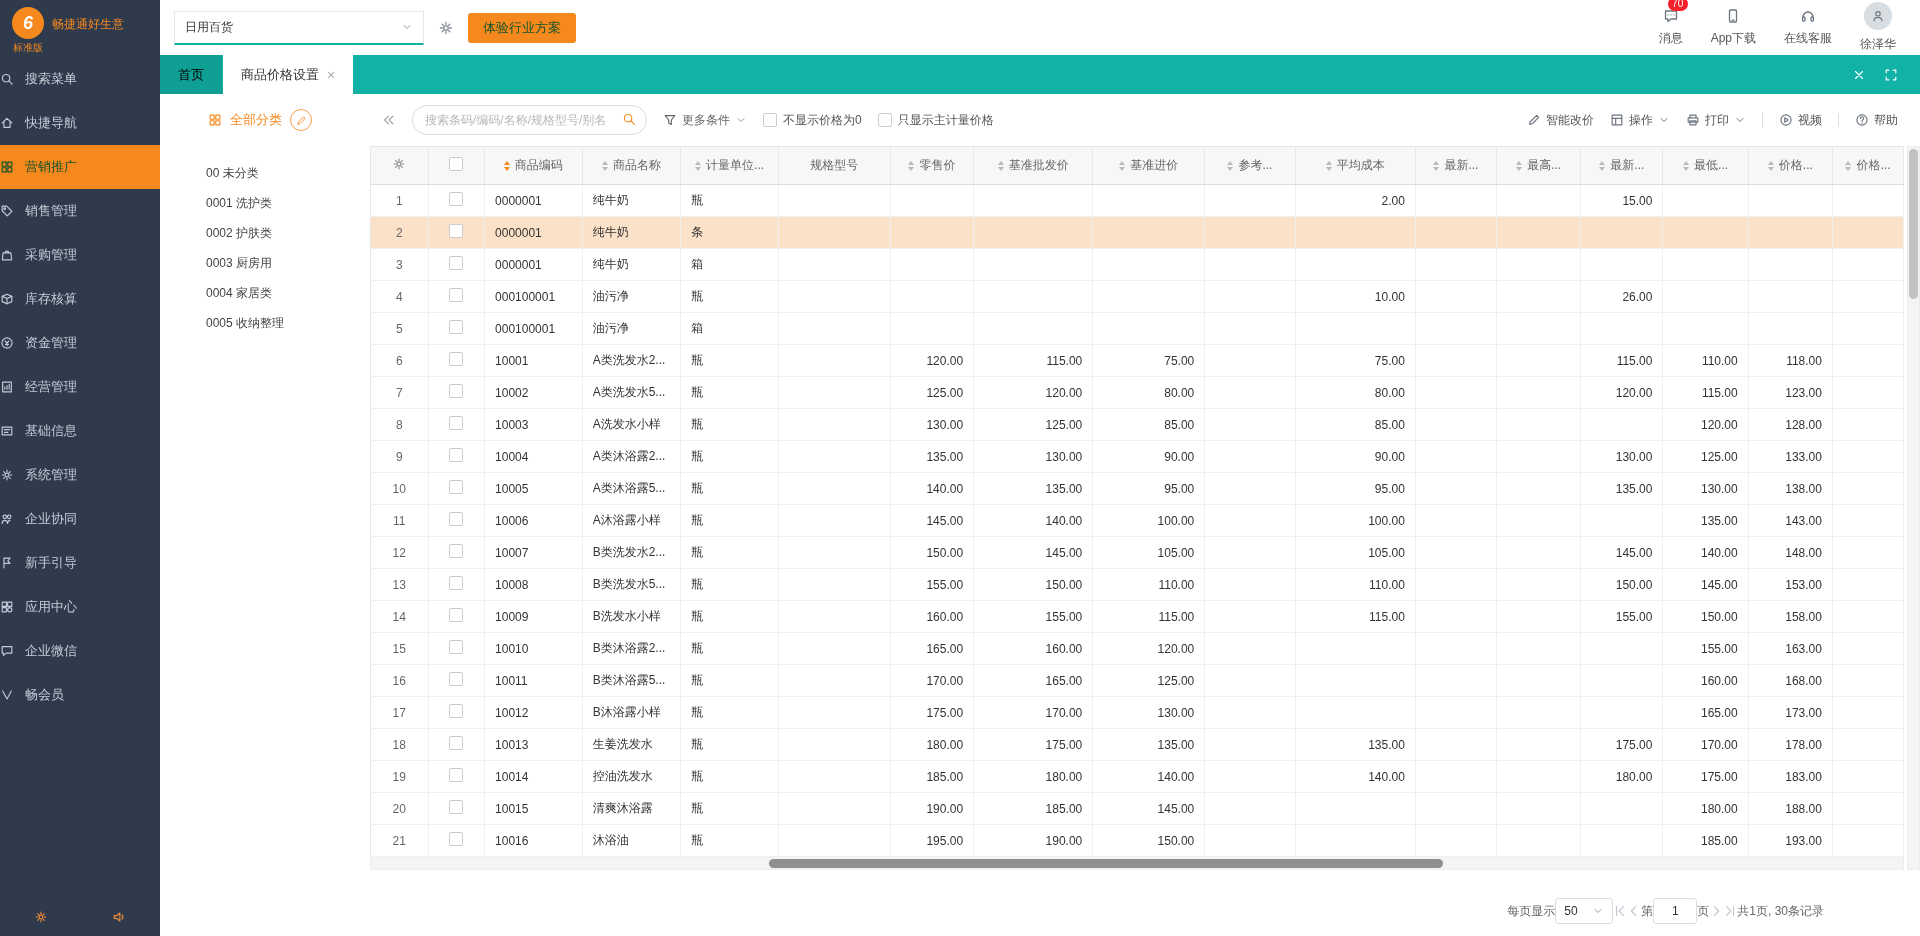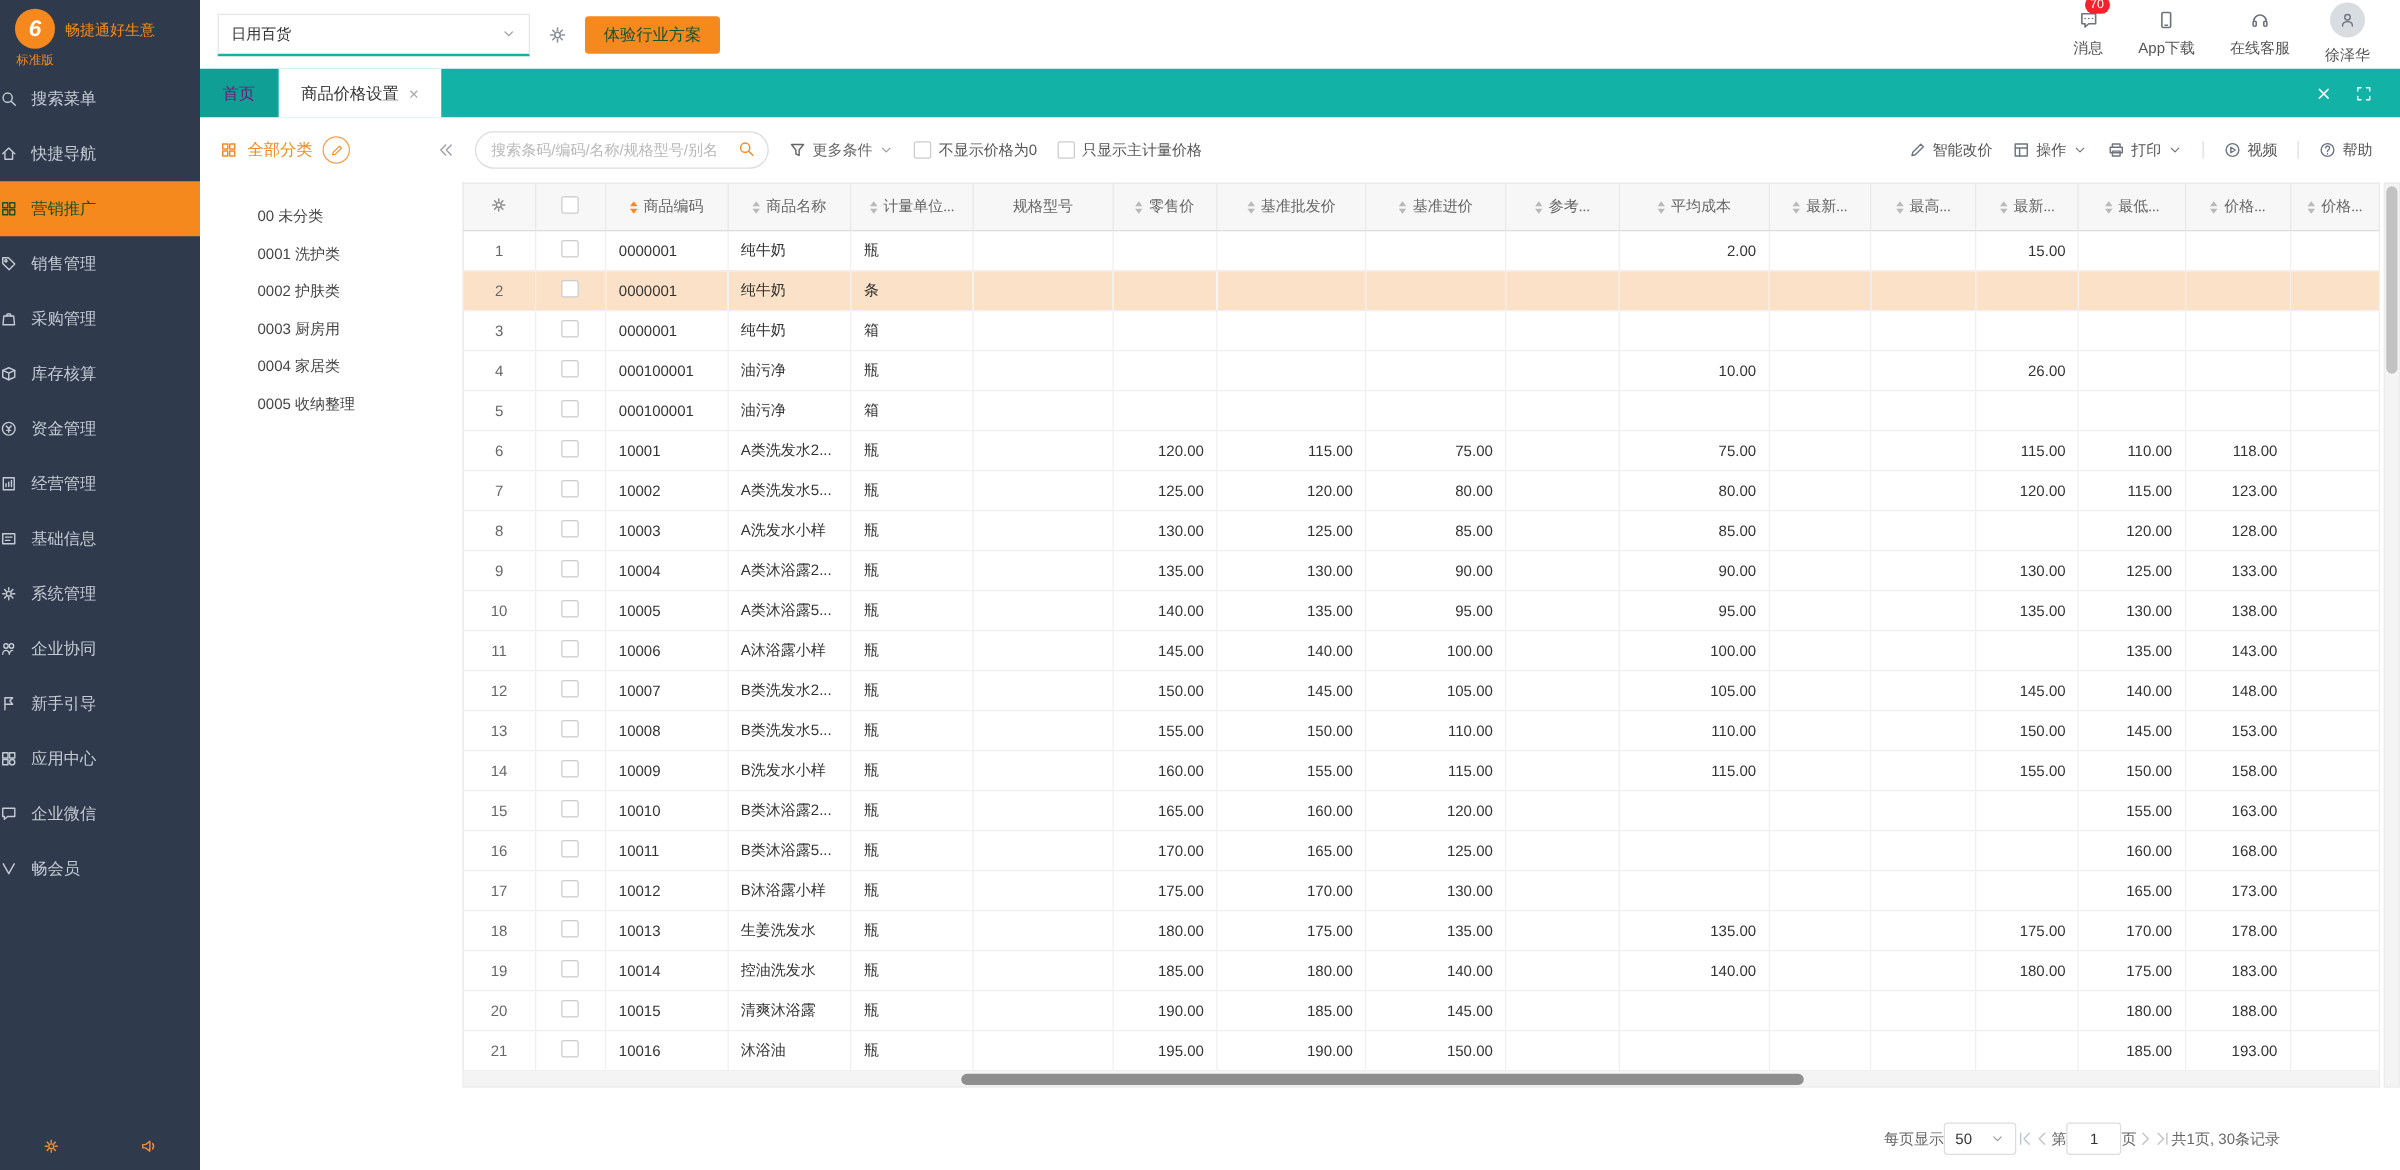--- a/index.html
+++ b/index.html
@@ -34,29 +34,29 @@
   .try-btn { height:30px; padding:0 15px; background:#f6891e; color:#14532d; border:none; border-radius:3px; font-size:13px; cursor:pointer; font-family:inherit; }
   .top-right { margin-left:auto; display:flex; align-items:center; gap:28px; color:#555; }
   .top-item { display:flex; align-items:center; gap:6px; cursor:pointer; position:relative;flex-direction:column; }
   .top-item .ic { color:#6d7480; }
   .badge { position:absolute; top:-11px; left:9px; background:#f5222d; color:#fff; border-radius:8px; min-width:20px; height:14px; line-height:14px; text-align:center; font-size:10px; padding:0 4px; }
   .avatar { width:28px; height:28px; border-radius:50%; background:#d8dde2; color:#fff; display:inline-flex; align-items:center; justify-content:center; }
 
   
   .tabbar { height:39px; background:#12b2a6; display:flex; align-items:stretch; }
   .tabs { display:flex; }
-  .tab { display:flex; align-items:center; gap:8px; padding:0 18px; color:#701a75; font-size:13px; cursor:pointer; background:rgba(0,0,0,0.10); margin-right:1px; }
+  .tab { display:flex; align-items:center; gap:8px; padding:0 18px; color:#000000; font-size:13px; cursor:pointer; background:rgba(0,0,0,0.10); margin-right:1px; }
   .tab.active { background:#fff; color:#333; }
   .tab-close { color:#a8a8a8; font-size:14px; line-height:1; cursor:pointer; }
   .tab-actions { margin-left:auto; display:flex; align-items:center; gap:18px; padding-right:22px; color:#fff; }
   .tab-actions .ic { cursor:pointer; }
 
   
   .workspace { flex:1; min-height:0; display:flex; flex-direction:column; background:#fff; }
-  .toolbar { height:52px; display:flex; align-items:center; gap:16px; padding:0 22px 0 16px; }
+  .toolbar { height:52px; display:flex; align-items:center; gap:16px; padding:0 22px 0 16px;margin-left:32px; }
   .cat-head { width:188px; min-width:188px; display:flex; align-items:center; gap:8px; color:#f6891e; font-size:13px; }
   .cat-head .cat-title { cursor:default; }
   .edit-circle { width:22px; height:22px; border:1px solid #f6a04a; border-radius:50%; color:#f6891e; display:inline-flex; align-items:center; justify-content:center; cursor:pointer; }
   .edit-circle svg { width:11px; height:11px; }
   .collapse-btn { margin-left:auto; color:#9aa0a6; cursor:pointer; }
   .search-wrap { position:relative; width:235px; }
   .search-wrap input { width:100%; height:30px; border:1px solid #ddd; border-radius:16px; padding:0 32px 0 12px; font-size:12px; outline:none; font-family:inherit; color:#333; }
   .search-wrap input::placeholder { color:#b8b8b8; }
   .search-glyph { position:absolute; right:11px; top:7px; color:#f6891e; cursor:pointer; }
   .filter-btn { display:flex; align-items:center; gap:5px; color:#666; cursor:pointer; }
@@ -69,21 +69,21 @@
   .divider { width:1px; height:14px; background:#ddd; }
 
   
   .body-row { display:flex; min-height:0; padding-left:16px; }
   .cat-list { width:188px; min-width:188px; padding:12px 0 0 30px; }
   .cat-item { height:30px; line-height:30px; color:#444; cursor:pointer; white-space:nowrap; }
 
   .table-zone { flex:1; min-width:0; margin-left:6px; }
   table.grid { width:100%; border-collapse:collapse; table-layout:fixed; border:1px solid #e5e5e5; }
   th { background:#f7f7f7; height:38px; font-weight:normal; color:#666; border-right:1px solid #e8e8e8; border-bottom:1px solid #dedede; padding:0 6px; }
-  .th-inner { display:flex; align-items:center; justify-content:center; gap:5px; overflow:hidden; white-space:nowrap;font-family:Liberation Serif, serif; }
+  .th-inner { display:flex; align-items:center; justify-content:center; gap:5px; overflow:hidden; white-space:nowrap; }
   td { height:32px; border-right:1px solid #efefef; border-bottom:1px solid #efefef; padding:0 10px; white-space:nowrap; overflow:hidden; text-overflow:ellipsis; color:#333; }
   td.rownum { text-align:center; color:#666; padding:0; }
   td.cbcell { text-align:center; padding:0; }
   td.num { text-align:right; }
   tr.highlight td { background:#fbe1c7; }
   .sort { display:inline-flex; flex-direction:column; gap:2px; cursor:pointer; }
   .sort i { display:block; width:0; height:0; border-left:3.5px solid transparent; border-right:3.5px solid transparent; }
   .sort .up { border-bottom:4px solid #b9b9b9; }
   .sort .dn { border-top:4px solid #b9b9b9; }
   .sort.orange .up { border-bottom-color:#f6891e; }

